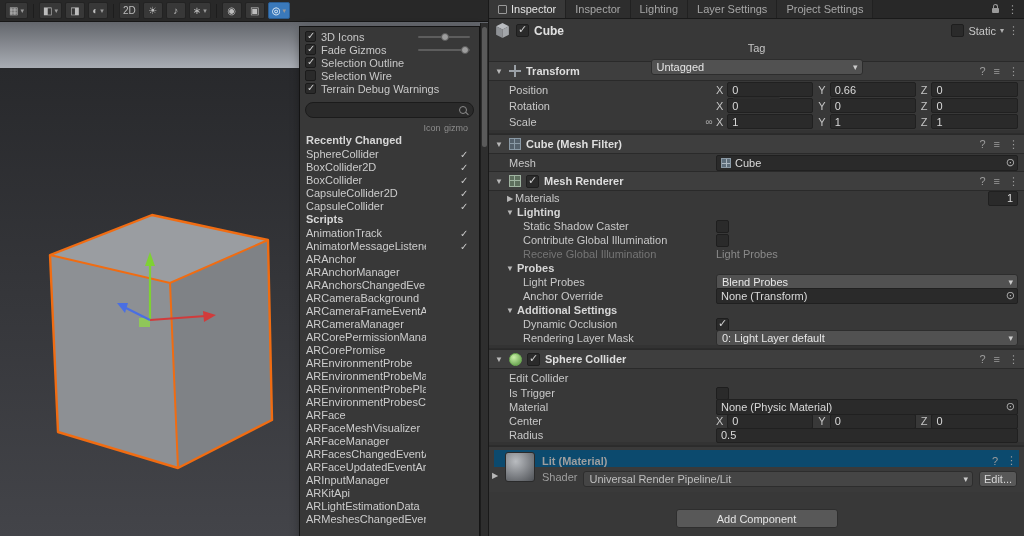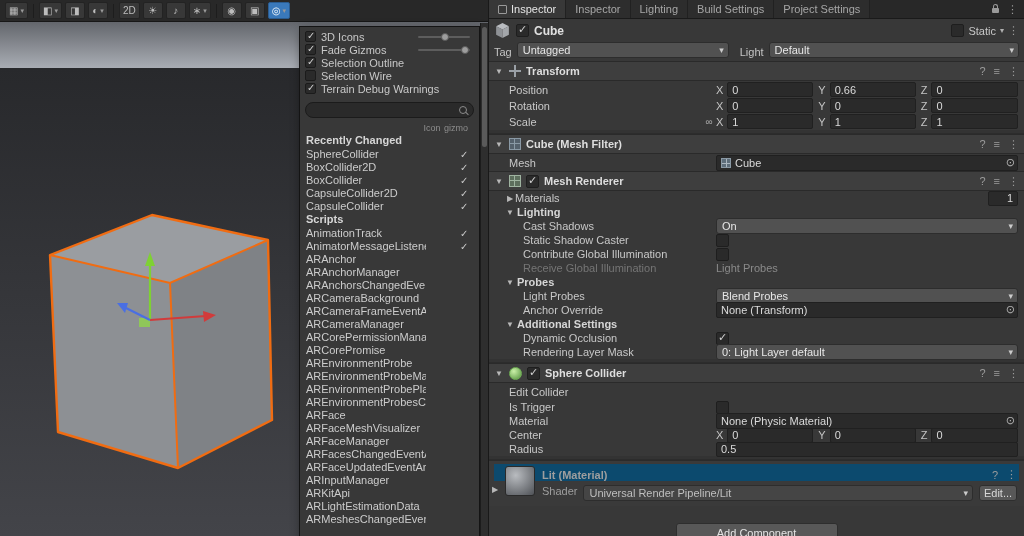--- a/index.html
+++ b/index.html
@@ -58,21 +58,21 @@
   .padlock{width:7px;height:5px;background:#9a9a9a;border-radius:1px;position:relative;margin-top:3px;}
   .padlock::before{content:"";position:absolute;left:1px;top:-4px;width:3px;height:4px;border:1px solid #9a9a9a;border-bottom:none;border-radius:3px 3px 0 0;}
 
   .go-header{height:23px;display:flex;align-items:center;padding:0 5px;gap:5px;}
   .go-name{font-weight:bold;font-size:12px;color:#e0e0e0;flex:1;}
   .static-group{display:flex;align-items:center;gap:4px;color:#c8c8c8;}
   .cb{width:13px;height:13px;background:#2a2a2a;border:1px solid #1e1e1e;border-radius:2px;position:relative;flex:none;box-sizing:border-box;}
   .cb.on::after{content:"✓";position:absolute;left:1px;top:-2px;font-size:11px;color:#d2d2d2;}
   .caret{font-size:8px;color:#b0b0b0;}
 
-  .tagrow{height:16px;display:flex;align-items:flex-end;padding:0 5px;gap:5px;margin-bottom:3px;}
+  .tagrow{height:16px;display:flex;align-items:center;padding:0 5px;gap:5px;margin-bottom:3px;flex-direction:column;}
   .tagrow .tl{color:#c4c4c4;}
 
   .chead{height:18px;background:#3e3e3e;border-top:1px solid #2a2a2a;border-bottom:1px solid #2a2a2a;
         display:flex;align-items:center;padding:0 5px;gap:5px;}
   .fold{width:10px;font-size:8px;color:#b8b8b8;flex:none;text-align:center;}
   .ctitle{font-weight:bold;color:#dedede;flex:1;}
   .hicons{display:flex;gap:8px;color:#9c9c9c;font-size:11px;align-items:center;}
   .hicons span{cursor:default;}
 
   .irow{display:flex;align-items:center;height:15px;padding:0 6px 0 20px;margin:1px 0;}
@@ -437,21 +437,21 @@
         <span class="tabicon"></span>
         <span>Inspector</span>
       </div>
       <div class="tab">
           <span>Inspector</span>
         </div>
       <div class="tab">
           <span>Lighting</span>
         </div>
       <div class="tab">
-          <span>Build Settings</span>
+          <span>Layer Settings</span>
         </div>
       <div class="tab">
           <span>Project Settings</span>
         </div>
       <div class="tab-end">
         <span class="padlock"></span>
         <span>⋮</span>
       </div>
     </div>
 
@@ -582,28 +582,20 @@
     <div class="irow short" style="padding-left:16px">
       <span class="fold">▶</span>
       <span>Materials</span>
       <span class="cnt">1</span>
     </div>
     <div class="sub">
       <span class="fold">▼</span>
       <span>Lighting</span>
     </div>
     <div class="irow ind short">
-      <span class="lbl">Cast Shadows</span>
-      <div class="val">
-          <div class="dd">
-            <span>On</span>
-          </div>
-        </div>
-    </div>
-    <div class="irow ind short">
       <span class="lbl">Static Shadow Caster</span>
       <div class="val">
           <span class="cb"></span>
         </div>
     </div>
     <div class="irow ind short">
       <span class="lbl">Contribute Global Illumination</span>
       <div class="val">
           <span class="cb"></span>
         </div>

